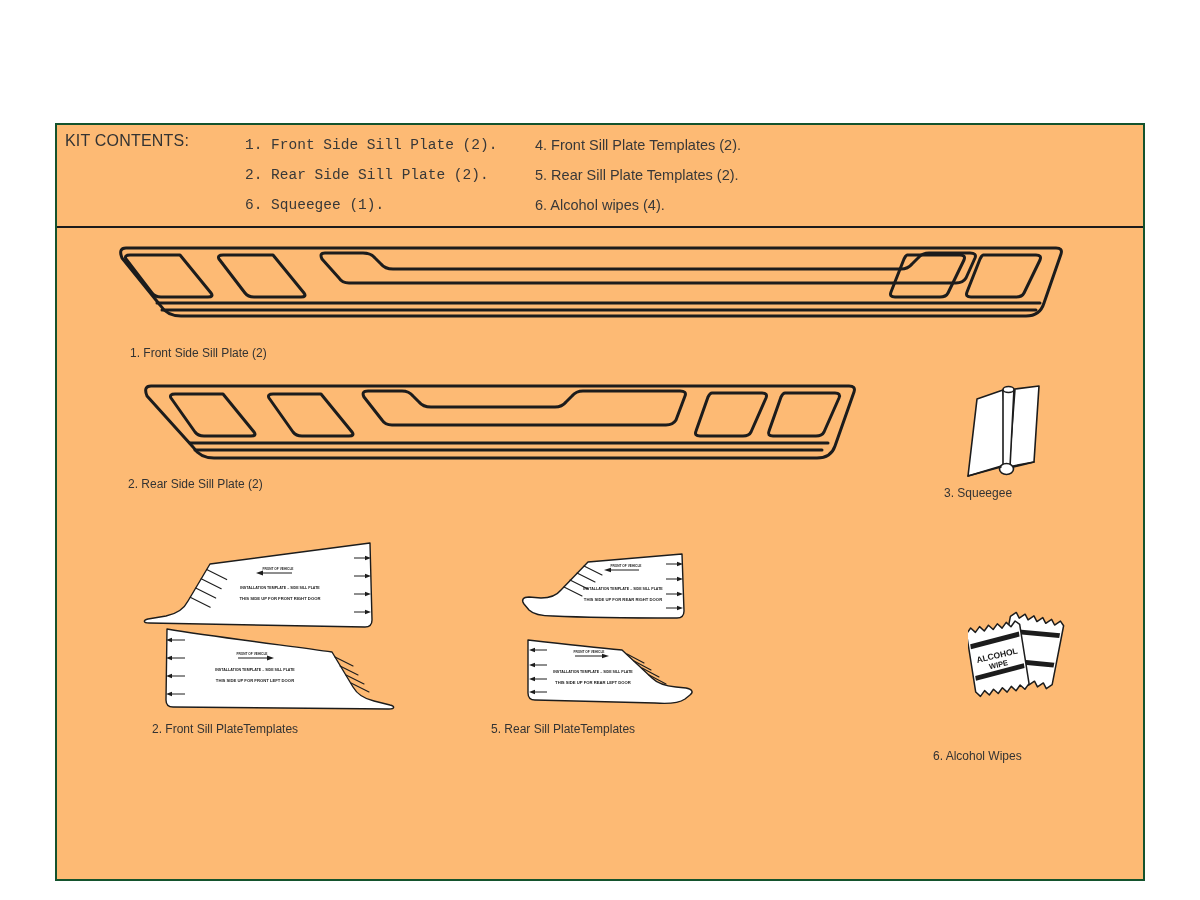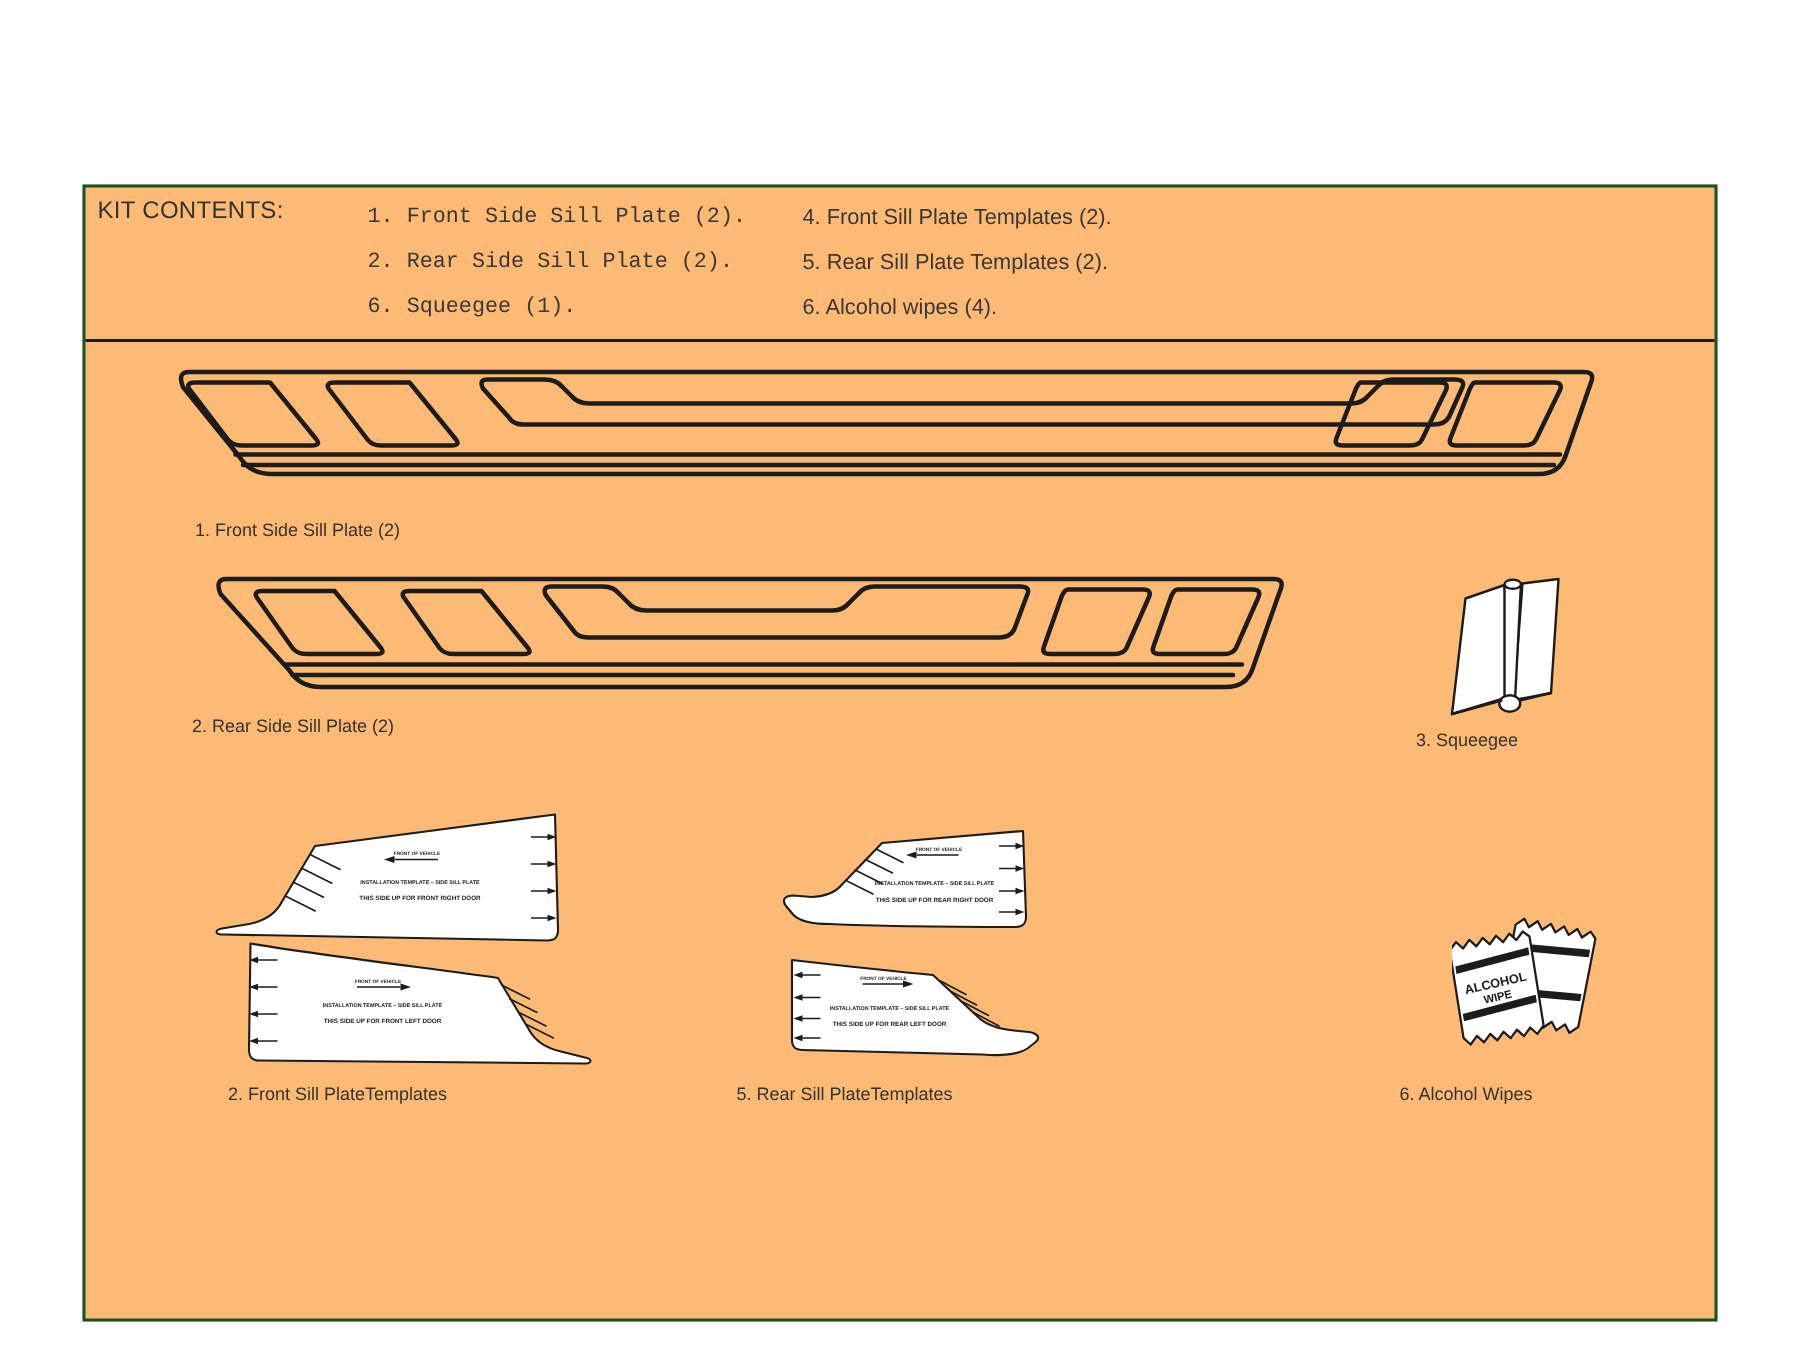--- a/index.html
+++ b/index.html
@@ -172,16 +172,16 @@
       </g>
 
       <g transform="translate(3,12) rotate(-9 28 40)">
         <path class="wipe-fill" d="M0,9 L5,4 L9,9 L14,4 L18,9 L23,4 L27,9 L32,4 L36,9 L41,4 L45,9 L50,4 L54,8 L54,68 L49,73 L45,68 L40,73 L36,68 L31,73 L27,68 L22,73 L18,68 L13,73 L9,68 L4,73 L0,68 Z"></path>
         <path class="wipe-bar" d="M2,20 L52,15 L52,20 L2,25 Z"></path>
         <path class="wipe-bar" d="M2,52 L52,47 L52,52 L2,57 Z"></path>
         <text class="wipe-txt" x="27" y="38" font-size="8.5" transform="rotate(-4 27 38)">ALCOHOL</text>
         <text class="wipe-txt" x="27" y="47" font-size="7.5" transform="rotate(-4 27 47)">WIPE</text>
       </g>
     </svg>
-    <div class="caption" style="left:876px;top:597px;text-align:center;">6. Alcohol Wipes</div>
+    <div class="caption" style="left:876px;top:624px;text-align:center;">6. Alcohol Wipes</div>
 
   </div>
 </div>
 
 </body></html>

